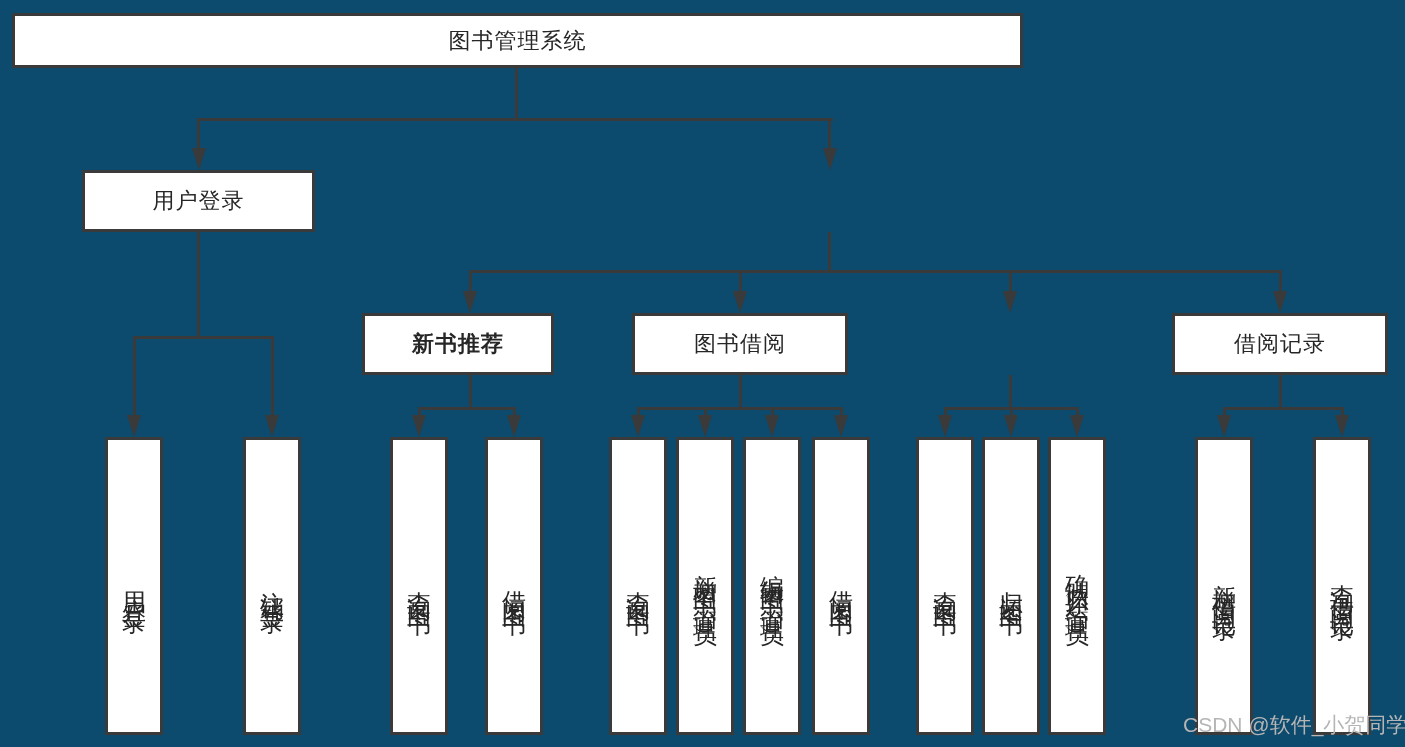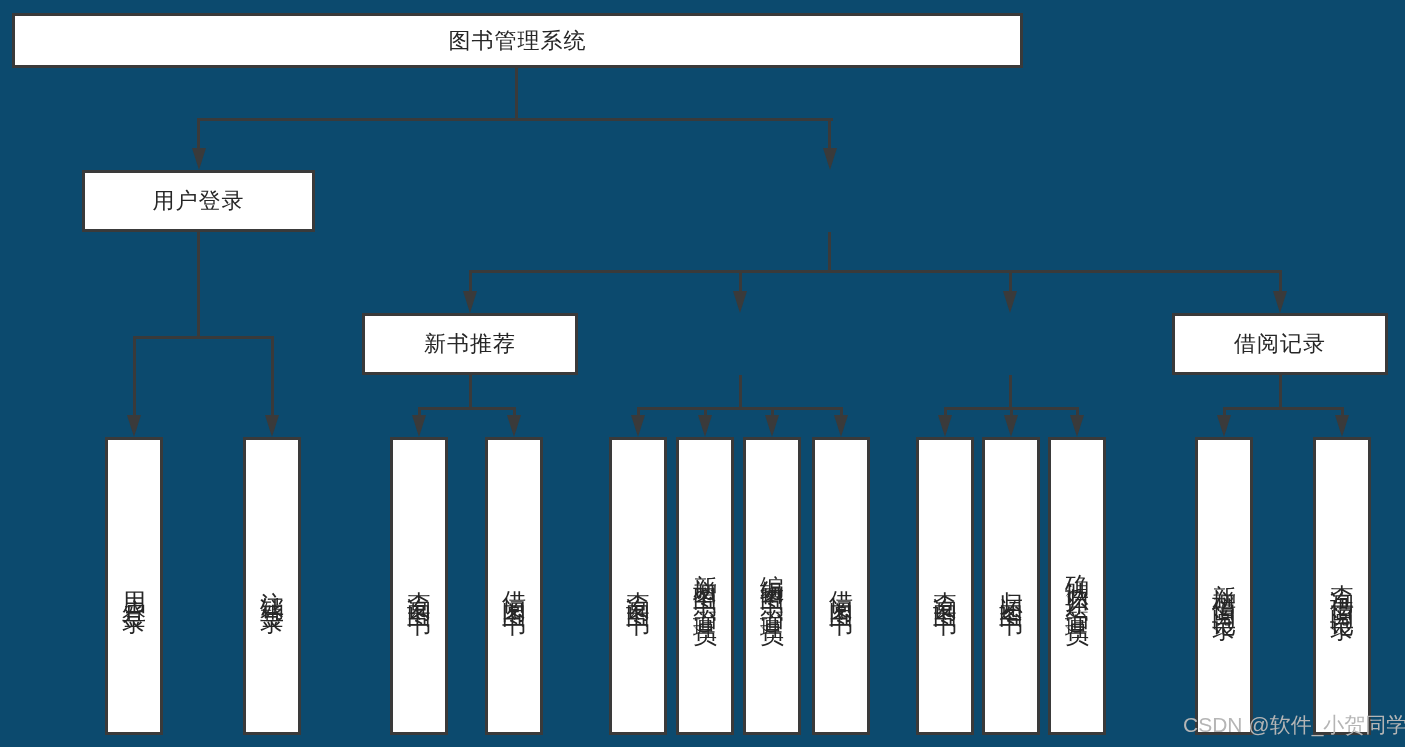--- a/index.html
+++ b/index.html
@@ -82,22 +82,25 @@
   <div class="line h" style="left:469px; top:270px; width:813px;"></div>
   <div class="line v" style="left:469px; top:270px; height:21px;"></div>
   <div class="arrow" style="left:463px; top:291px;"></div>
   <div class="line v" style="left:739px; top:270px; height:21px;"></div>
   <div class="arrow" style="left:733px; top:291px;"></div>
   <div class="line v" style="left:1009px; top:270px; height:21px;"></div>
   <div class="arrow" style="left:1003px; top:291px;"></div>
   <div class="line v" style="left:1279px; top:270px; height:21px;"></div>
   <div class="arrow" style="left:1273px; top:291px;"></div>
 
-  <div class="node" style="left:362px; top:313px; width:216px; height:62px;">
+  <div class="node" style="left:362px; top:313px; width:192px; height:62px;font-weight:bold;">
     <span class="lbl">新书推荐</span>
+  </div>
+  <div class="node" style="left:632px; top:313px; width:216px; height:62px;">
+    <span class="lbl">图书借阅</span>
   </div>
   <div class="node" style="left:1172px; top:313px; width:216px; height:62px;justify-content:center;">
     <span class="lbl">借阅记录</span>
   </div>
 
   <div class="line v" style="left:469px; top:375px; height:34px;"></div>
   <div class="line h" style="left:418px; top:407px; width:98px;"></div>
   <div class="line v" style="left:418px; top:407px; height:8px;"></div>
   <div class="arrow" style="left:412px; top:415px;"></div>
   <div class="line v" style="left:513px; top:407px; height:8px;"></div>

